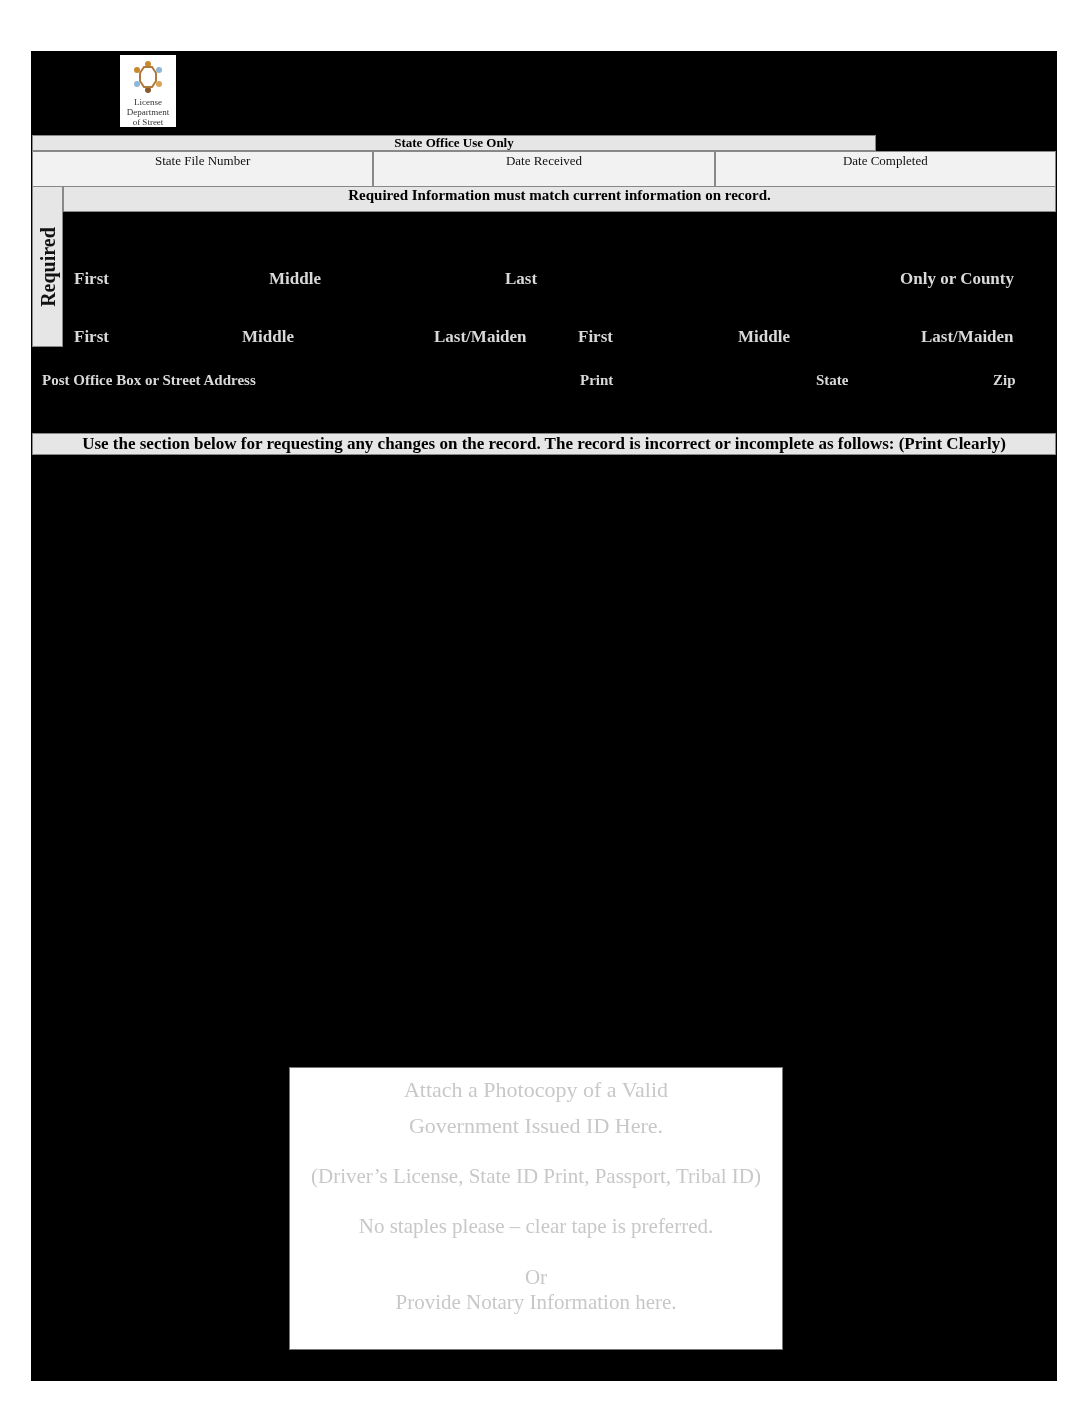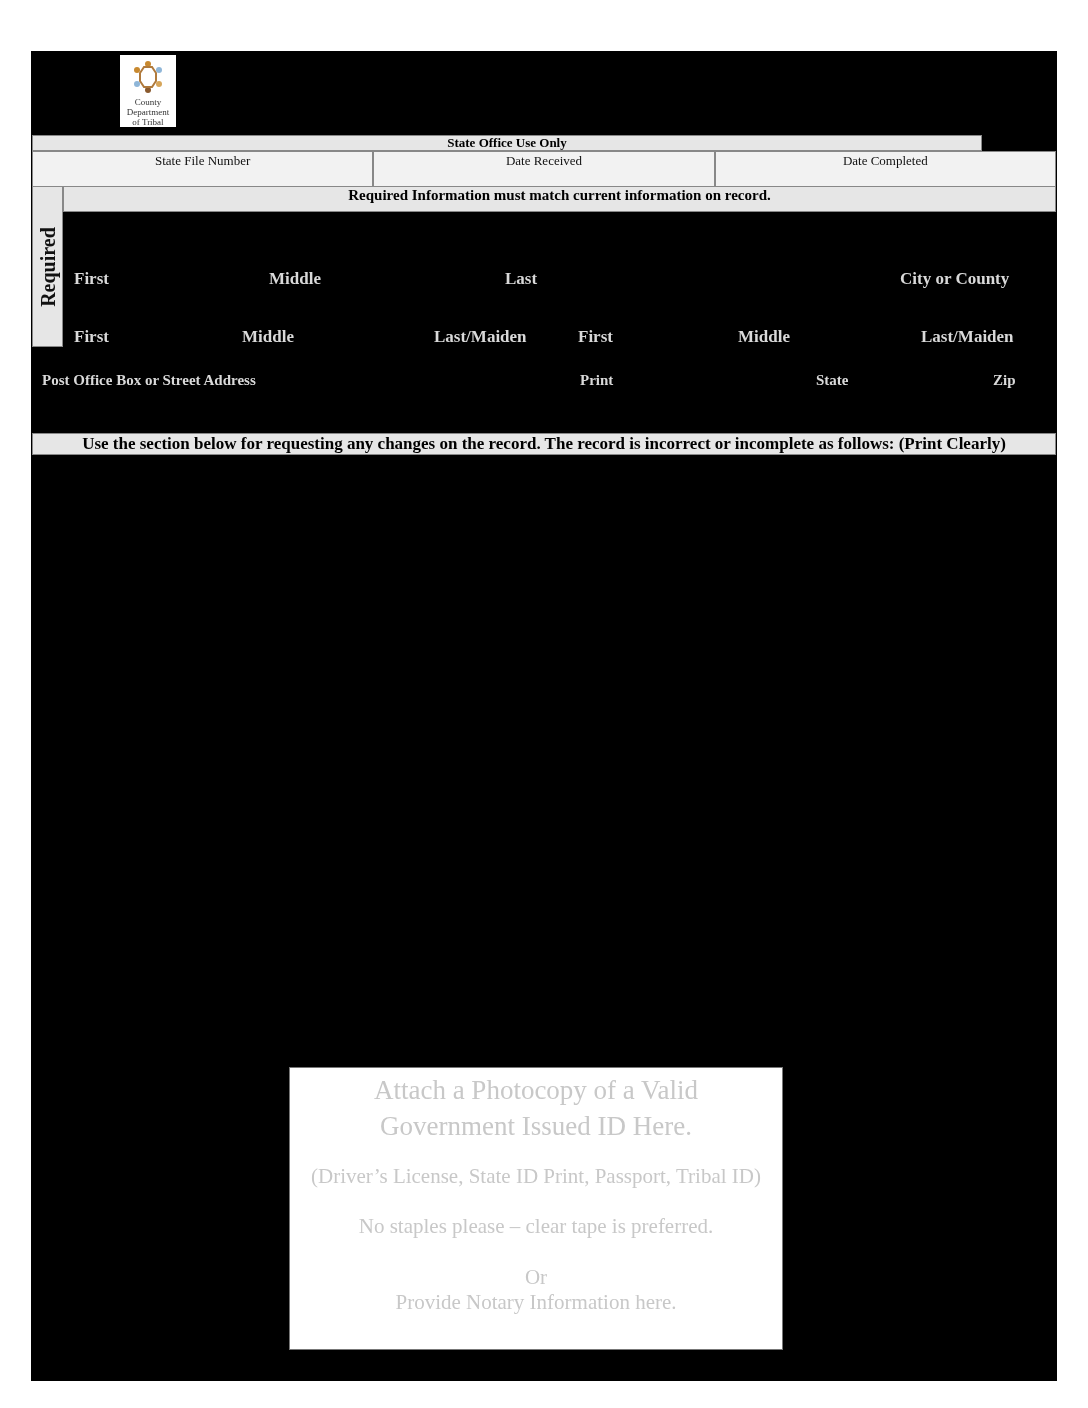--- a/index.html
+++ b/index.html
@@ -5,36 +5,36 @@
     html, body { margin: 0; padding: 0; background: #ffffff; }
     body { width: 1088px; height: 1408px; position: relative; overflow: hidden;
            font-family: "Liberation Serif", "DejaVu Serif", serif; }
     .page { position: absolute; left: 31px; top: 51px; width: 1026px; height: 1330px; background: #000000; }
     .logo { position: absolute; left: 89px; top: 4px; width: 56px; height: 72px; background: #ffffff;
             display: flex; flex-direction: column; align-items: center; }
     .logo svg { margin-top: 2px; }
     .logo-text { font-size: 9px; line-height: 10px; color: #333; text-align: center; }
     .bar { position: absolute; background: #e6e6e6; border: 1px solid #888; box-sizing: border-box;
            color: #000; font-weight: bold; text-align: center; }
-    .office-title { left: 1px; top: 84px; width: 950px; height: 16px; font-size: 13px; line-height: 14px; text-align: center; }
+    .office-title { left: 1px; top: 84px; width: 844px; height: 16px; font-size: 13px; line-height: 14px; text-align: center; }
     .office-cells { position: absolute; left: 1px; top: 100px; width: 1024px; height: 41px; display: flex; }
     .office-cell { flex: 1; background: #f2f2f2; border: 1px solid #888; box-sizing: border-box;
                    font-size: 13px; text-align: center; padding-top: 1px; color: #111; }
     .req-side { position: absolute; left: 1px; top: 135px; width: 31px; height: 161px; background: #e6e6e6;
                 border: 1px solid #888; box-sizing: border-box; }
     .req-side span { position: absolute; left: 50%; top: 50%; transform: translate(-50%,-50%) rotate(-90deg);
                      font-size: 20px; font-weight: bold; white-space: nowrap; color: #111; }
     .req-bar { left: 32px; top: 135px; width: 993px; height: 26px; font-size: 15px; line-height: 17px; }
     .lbl { position: absolute; color: #d9d9d9; font-weight: bold; font-size: 17px; white-space: nowrap;
            font-family: "Liberation Serif", serif; }
     .lbl.sm { font-size: 15px; }
     .changes-bar { left: 1px; top: 382px; width: 1024px; height: 22px; font-size: 17px; line-height: 20px; }
     .id-box { position: absolute; left: 258px; top: 1016px; width: 494px; height: 283px; background: #ffffff;
               border: 1px solid #777; box-sizing: border-box; text-align: center; color: #c8c8c8; }
-    .id-title { font-size: 27px; line-height: 32px; margin-top: 6px; }
+    .id-title { font-size: 22px; line-height: 32px; margin-top: 6px; }
     .id-sub { font-size: 21px; line-height: 24px; margin-top: 22px; }
     .id-note { font-size: 14px; line-height: 16px; }
     .id-tape { font-size: 21px; line-height: 24px; margin-top: 26px; }
     .id-or { font-size: 21px; line-height: 24px; margin-top: 27px; }
     .id-notary { font-size: 21px; line-height: 26px; }
   </style>
 </head>
 <body>
 
 <div class="page">
@@ -44,23 +44,23 @@
       <g transform="translate(20,20)">
         <circle r="3" cx="0" cy="-13" fill="#c8892f"></circle>
         <circle r="3" cx="11" cy="-7" fill="#8fb6d8"></circle>
         <circle r="3" cx="11" cy="7" fill="#d6a55a"></circle>
         <circle r="3" cx="0" cy="13" fill="#8a5a2e"></circle>
         <circle r="3" cx="-11" cy="7" fill="#8fb6d8"></circle>
         <circle r="3" cx="-11" cy="-7" fill="#c8892f"></circle>
         <path d="M-4,-10 L4,-10 L8,-4 L8,4 L4,10 L-4,10 L-8,4 L-8,-4 Z" fill="none" stroke="#b07a3c" stroke-width="2"></path>
       </g>
     </svg>
-    <div class="logo-text">County</div>
+    <div class="logo-text">License</div>
     <div class="logo-text">Department</div>
-    <div class="logo-text">of Tribal</div>
+    <div class="logo-text">of Street</div>
   </div>
 
   <div class="bar office-title">State Office Use Only</div>
   <div class="office-cells">
     <div class="office-cell">
       <span>State File Number</span>
     </div>
     <div class="office-cell">
       <span>Date Received</span>
     </div>
@@ -70,21 +70,21 @@
   </div>
 
   <div class="req-side">
     <span>Required</span>
   </div>
   <div class="bar req-bar">Required Information must match current information on record.</div>
 
   <div class="lbl" style="left:43px; top:218px;">First</div>
   <div class="lbl" style="left:238px; top:218px;">Middle</div>
   <div class="lbl" style="left:474px; top:218px;">Last</div>
-  <div class="lbl" style="left:869px; top:218px;">City or County</div>
+  <div class="lbl" style="left:869px; top:218px;">Only or County</div>
 
   <div class="lbl" style="left:43px; top:276px;">First</div>
   <div class="lbl" style="left:211px; top:276px;">Middle</div>
   <div class="lbl" style="left:403px; top:276px;">Last/Maiden</div>
   <div class="lbl" style="left:547px; top:276px;">First</div>
   <div class="lbl" style="left:707px; top:276px;">Middle</div>
   <div class="lbl" style="left:890px; top:276px;">Last/Maiden</div>
 
   <div class="lbl sm" style="left:11px; top:321px;">Post Office Box or Street Address</div>
   <div class="lbl sm" style="left:549px; top:321px;">Print</div>

